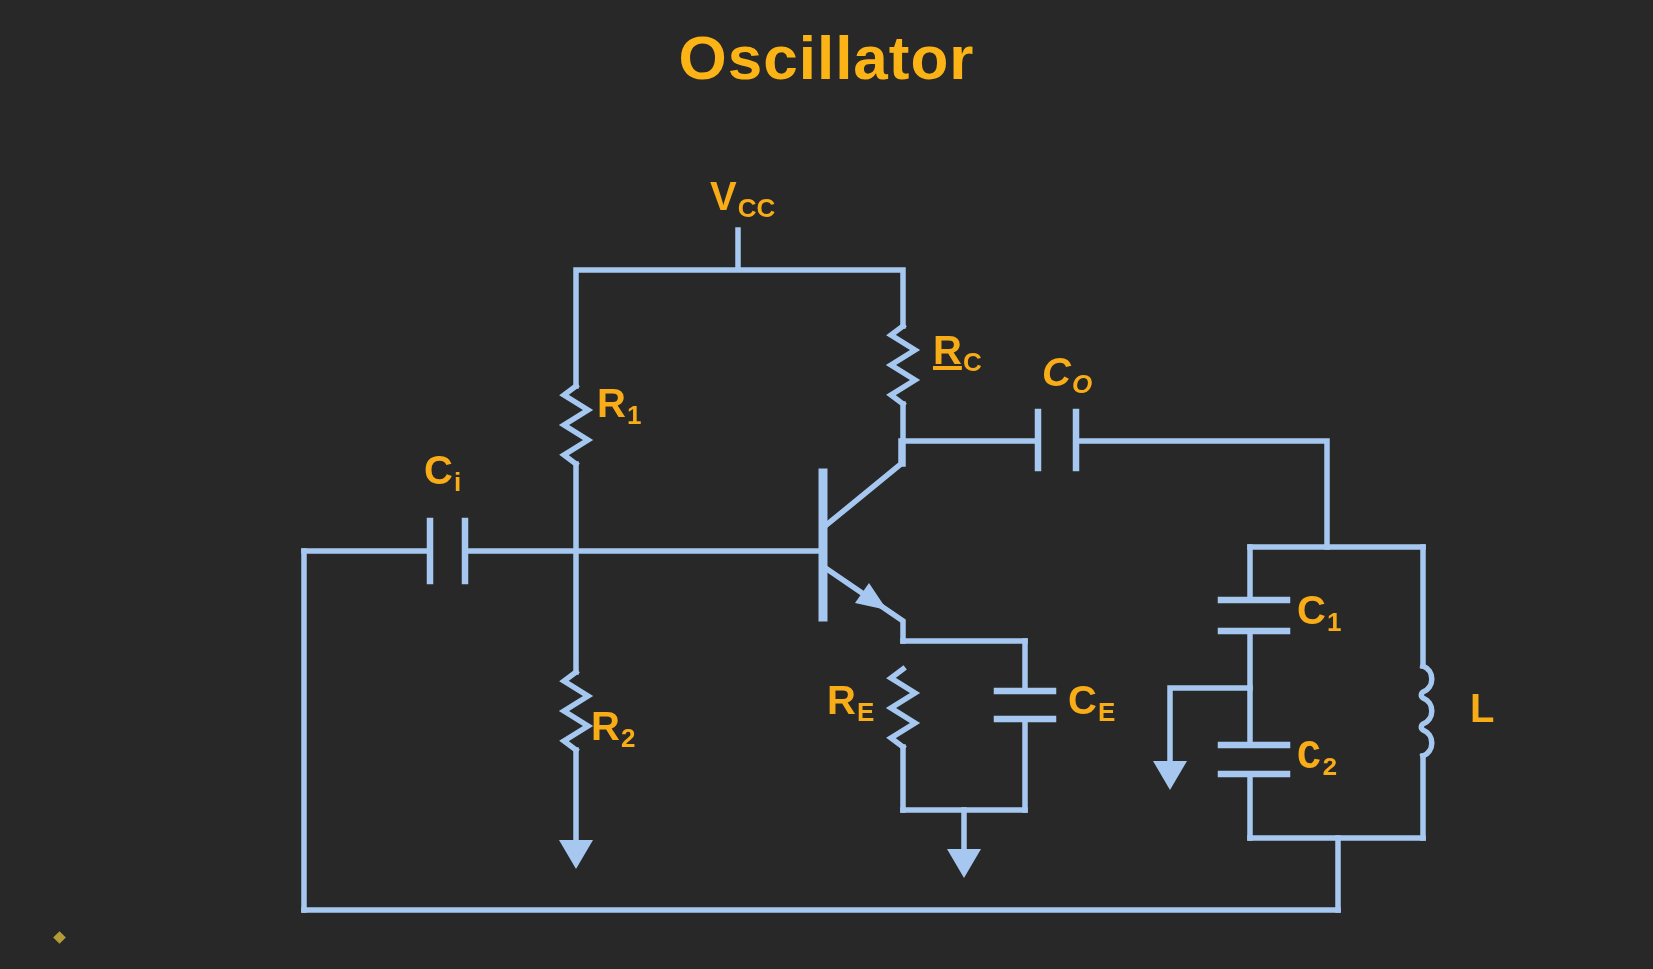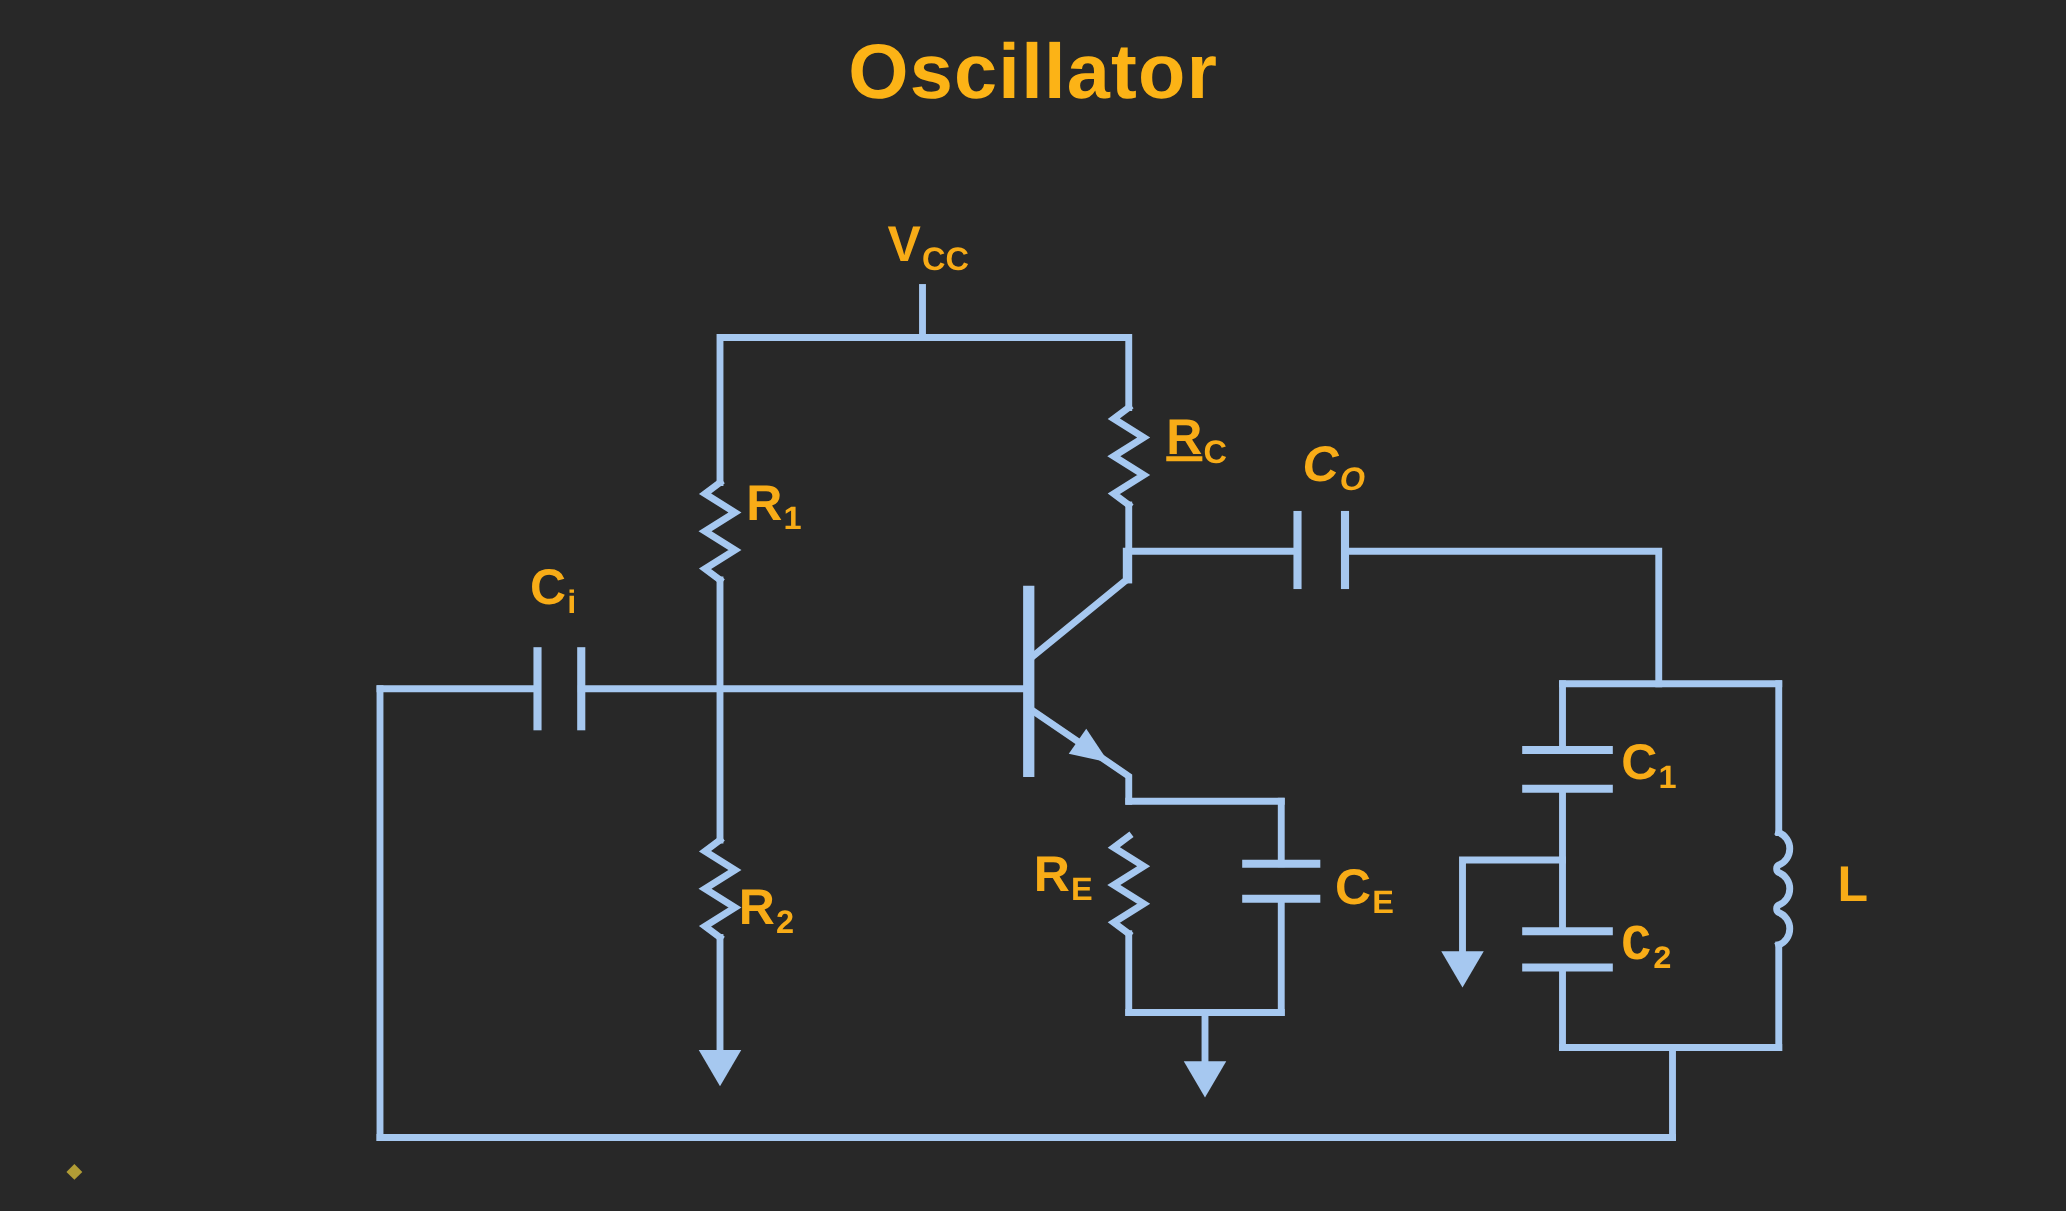--- a/index.html
+++ b/index.html
@@ -156,21 +156,21 @@
   </div>
   <div class="lbl" style="left:424px; top:450px;">
     <span>C</span><span class="sub">i</span>
   </div>
   <div class="lbl" style="left:591px; top:678px;margin-top:28px;">
     <span>R</span><span class="sub">2</span>
   </div>
   <div class="lbl" style="left:827px; top:680px;">
     <span>R</span><span class="sub">E</span>
   </div>
-  <div class="lbl" style="left:1068px; top:680px;margin-top:10px;">
+  <div class="lbl" style="left:1068px; top:680px;">
     <span>C</span><span class="sub">E</span>
   </div>
   <div class="lbl" style="left:1297px; top:590px;">
     <span>C</span><span class="sub">1</span>
   </div>
   <div class="lbl" style="left:1297px; top:738px;font-family:Liberation Mono, monospace;">
     <span>C</span><span class="sub">2</span>
   </div>
   <div class="lbl" style="left:1470px; top:688px;">
     <span>L</span><span class="sub"></span>

